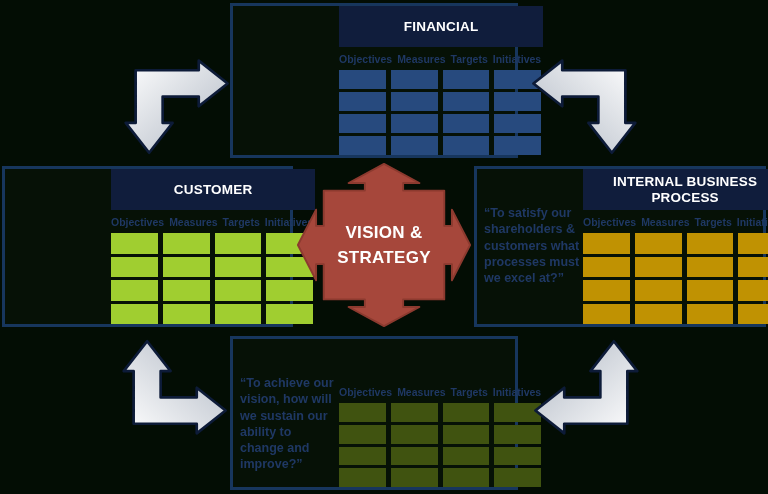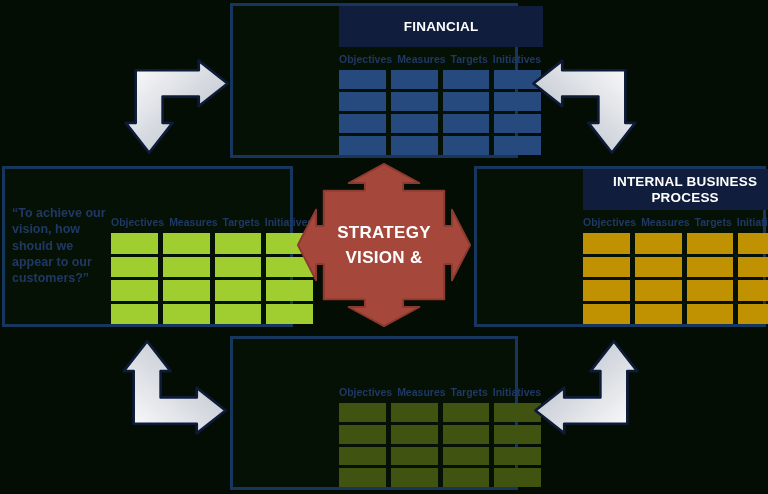--- a/index.html
+++ b/index.html
@@ -91,21 +91,21 @@
       <div class="cell" style="background: rgb(39, 74, 126);"></div>
       <div class="cell" style="background: rgb(39, 74, 126);"></div>
       <div class="cell" style="background: rgb(39, 74, 126);"></div>
       <div class="cell" style="background: rgb(39, 74, 126);"></div>
       <div class="cell" style="background: rgb(39, 74, 126);"></div>
       <div class="cell" style="background: rgb(39, 74, 126);"></div>
     </div>
 </div>
 
 <div class="panel" id="panel-customer">
-  <div class="quote">“To achieve our vision, how should we appear to our customers?”</div>
+  <div class="titlebar">CUSTOMER</div>
   <div class="headers">
     <span>Objectives</span>
     <span>Measures</span>
     <span>Targets</span>
     <span>Initiatives</span>
   </div>
   <div class="cells" style="grid-template-columns: repeat(4, 1fr); grid-template-rows: repeat(4, 1fr);">
       <div class="cell" style="background: rgb(160, 206, 48);"></div>
       <div class="cell" style="background: rgb(160, 206, 48);"></div>
       <div class="cell" style="background: rgb(160, 206, 48);"></div>
@@ -119,20 +119,21 @@
       <div class="cell" style="background: rgb(160, 206, 48);"></div>
       <div class="cell" style="background: rgb(160, 206, 48);"></div>
       <div class="cell" style="background: rgb(160, 206, 48);"></div>
       <div class="cell" style="background: rgb(160, 206, 48);"></div>
       <div class="cell" style="background: rgb(160, 206, 48);"></div>
       <div class="cell" style="background: rgb(160, 206, 48);"></div>
     </div>
 </div>
 
 <div class="panel" id="panel-internal">
+  <div class="quote">“To satisfy our shareholders &amp; customers what processes must we excel at?”</div>
   <div class="titlebar">INTERNAL BUSINESS PROCESS</div>
   <div class="headers">
     <span>Objectives</span>
     <span>Measures</span>
     <span>Targets</span>
     <span>Initiatives</span>
   </div>
   <div class="cells" style="grid-template-columns: repeat(4, 1fr); grid-template-rows: repeat(4, 1fr);">
       <div class="cell" style="background: rgb(192, 146, 2);"></div>
       <div class="cell" style="background: rgb(192, 146, 2);"></div>
@@ -147,20 +148,21 @@
       <div class="cell" style="background: rgb(192, 146, 2);"></div>
       <div class="cell" style="background: rgb(192, 146, 2);"></div>
       <div class="cell" style="background: rgb(192, 146, 2);"></div>
       <div class="cell" style="background: rgb(192, 146, 2);"></div>
       <div class="cell" style="background: rgb(192, 146, 2);"></div>
       <div class="cell" style="background: rgb(192, 146, 2);"></div>
     </div>
 </div>
 
 <div class="panel" id="panel-learning">
+  <div class="quote">“To achieve our vision, how will we sustain our ability to change and improve?”</div>
   <div class="headers">
     <span>Objectives</span>
     <span>Measures</span>
     <span>Targets</span>
     <span>Initiatives</span>
   </div>
   <div class="cells" style="grid-template-columns: repeat(4, 1fr); grid-template-rows: repeat(4, 1fr);">
       <div class="cell" style="background: rgb(64, 83, 16);"></div>
       <div class="cell" style="background: rgb(64, 83, 16);"></div>
       <div class="cell" style="background: rgb(64, 83, 16);"></div>
@@ -223,16 +225,16 @@
     </defs>
     <polygon points="12,12 82,12 82,1 114,27 82,53 82,42 42,42 42,72 53,72 27,106 1,72 12,72" fill="url(#gradBR)" style="stroke:var(--arrow-outline,#0D1B38)" stroke-width="3" stroke-linejoin="round"></polygon>
   </svg>
 </div>
 
 <div id="center-shape">
   <svg viewBox="-2 -2 184 174" preserveAspectRatio="none" aria-hidden="true">
     <polygon points="27,28 70,28 70,20 53,20 90,0 127,20 110,20 110,28 153,28 153,65 161,65 161,48 180,85 161,122 161,105 153,105 153,142 110,142 110,150 127,150 90,170 53,150 70,150 70,142 27,142 27,105 19,105 19,122 0,85 19,48 19,65 27,65" style="fill:var(--center-fill,#A6473B);stroke:var(--center-stroke,#8C3A2F)" stroke-width="2" stroke-linejoin="round"></polygon>
   </svg>
   <div class="center-text">
+    <div>VISION &amp;</div>
     <div>STRATEGY</div>
-    <div>VISION &amp;</div>
   </div>
 </div>
 
 </body></html>

